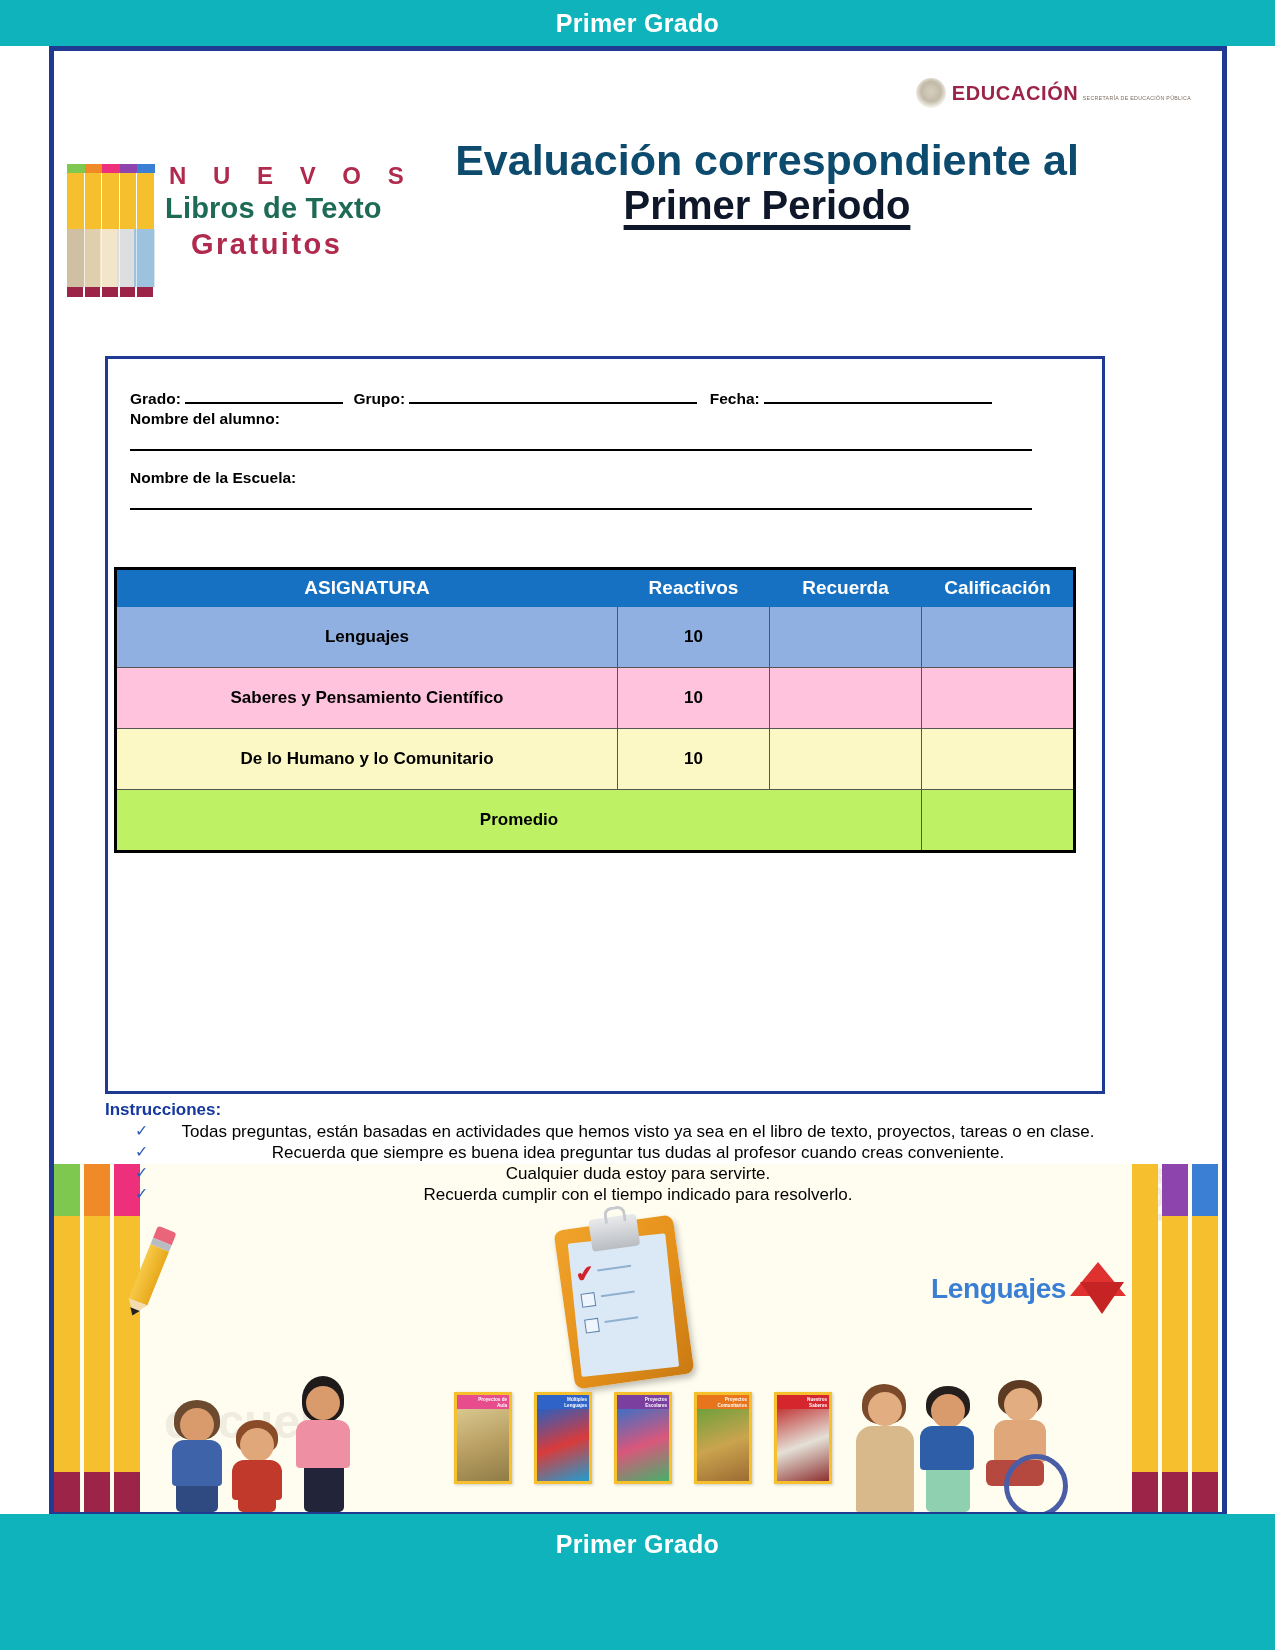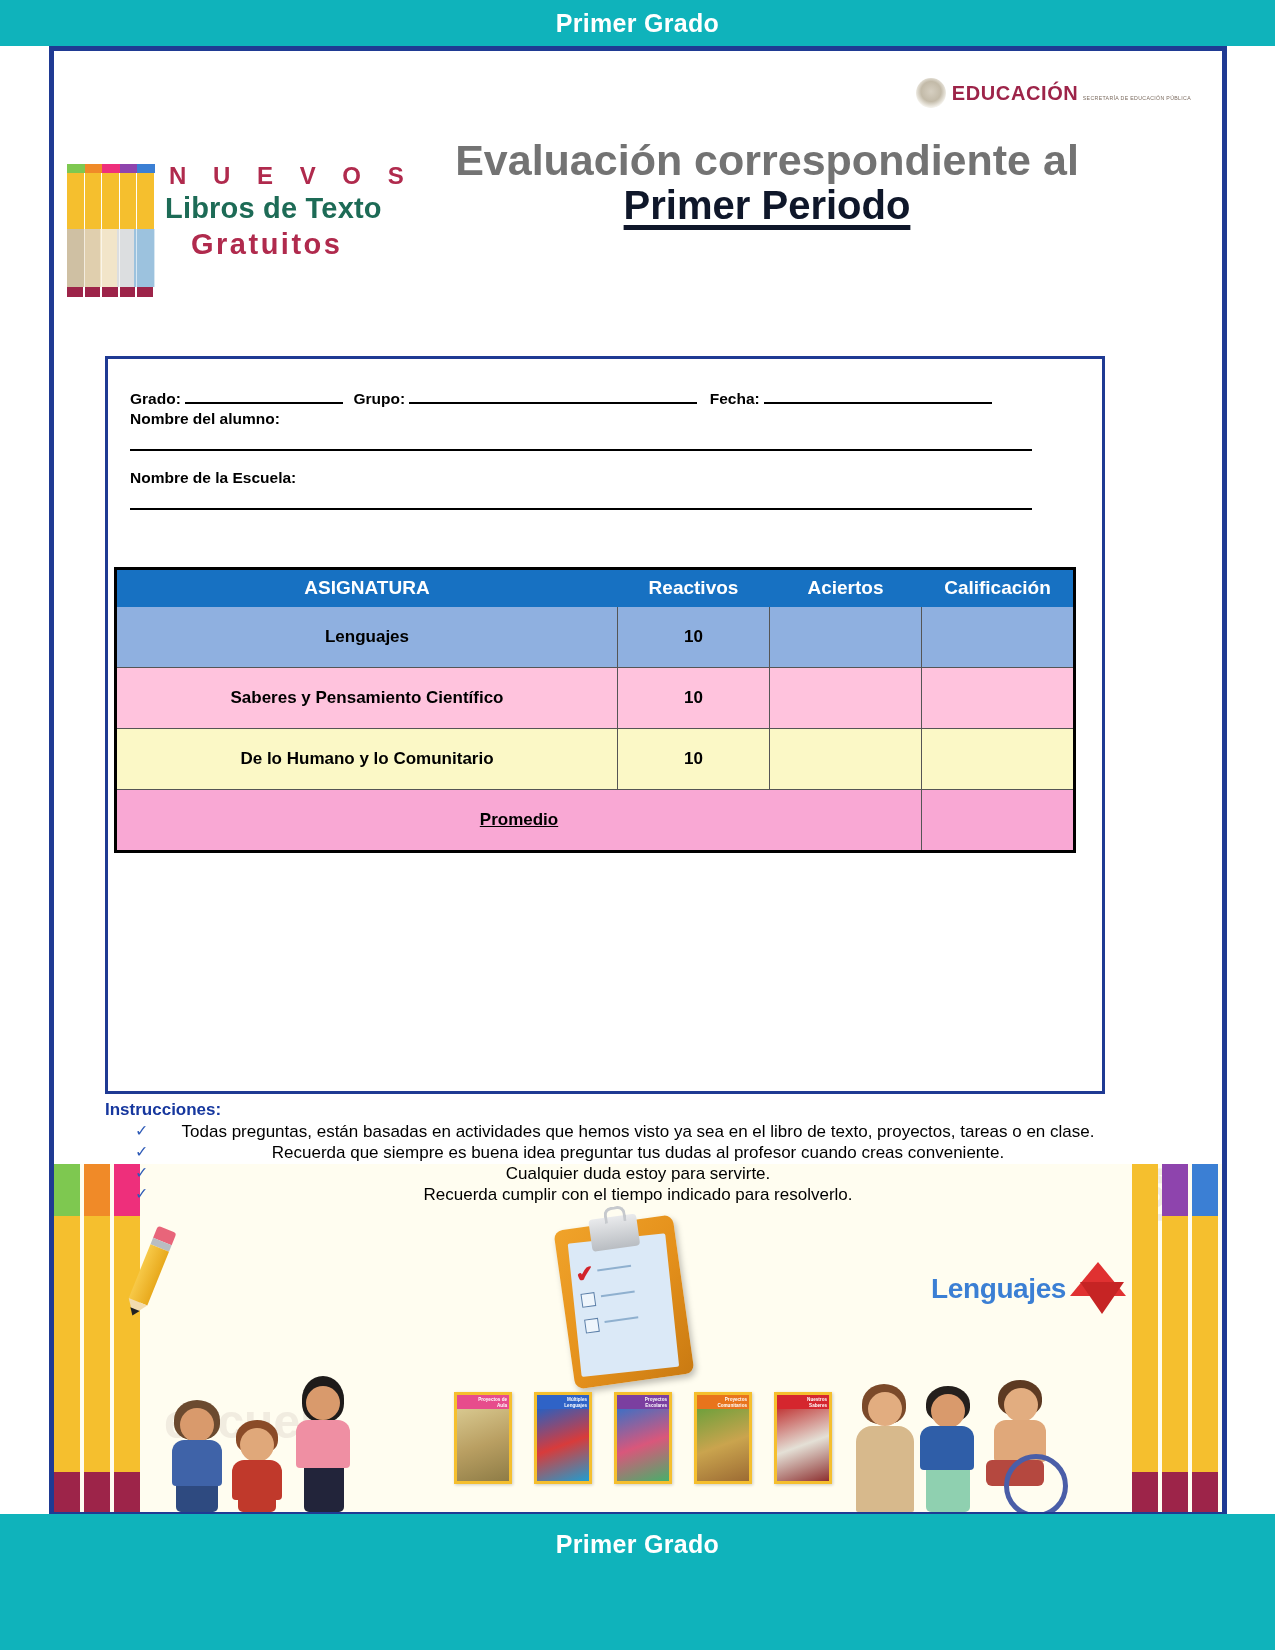--- a/index.html
+++ b/index.html
@@ -149,21 +149,21 @@
     position: absolute;
     left: 330px;
     top: 84px;
     width: 760px;
     text-align: center;
     line-height: 1.04;
   }
   .t-line1 {
     font-size: 43px;
     font-weight: bold;
-    color: #737373;
+    color: #0c4a6e;
   }
   .t-line2 {
     font-size: 40px;
     font-weight: bold;
     color: #0f172a;
     text-decoration: underline;
     text-decoration-thickness: 5px;
     text-underline-offset: 6px;
     margin-top: 2px;
   }
@@ -224,21 +224,21 @@
     color: #ffffff;
     font-size: 19px;
     height: 36px;
     border-color: #1771c2;
   }
   .gtable tbody td { height: 60px; }
   .row-leng td { background: #8fb0e0; }
   .row-sab  td { background: #ffc3dd; }
   .row-eti  td { background: #90d046; }
   .row-hum  td { background: #fbf8c6; }
-  .row-prom td { background: #f9a8d4; height: 50px; text-decoration: underline; }
+  .row-prom td { background: #bef264; height: 50px; }
   .col-asig { width: 500px; }
   .col-react { width: 151px; }
   .col-acier { width: 151px; }
   .col-calif { width: 151px; }
 
   
   .instr {
     position: absolute;
     left: 48px;
     top: 1046px;
@@ -646,21 +646,21 @@
         <span class="fr-label">Nombre de la Escuela:</span>
         <span class="rule rule-full"></span>
       </div>
     </div>
 
     <table class="gtable">
       <thead>
         <tr>
           <th class="col-asig">ASIGNATURA</th>
           <th class="col-react">Reactivos</th>
-          <th class="col-acier">Aciertos</th>
+          <th class="col-acier">Recuerda</th>
           <th class="col-calif">Calificación</th>
         </tr>
       </thead>
       <tbody>
         <tr class="row-leng">
           <td>Lenguajes</td>
           <td>10</td>
           <td></td>
           <td></td>
         </tr>

